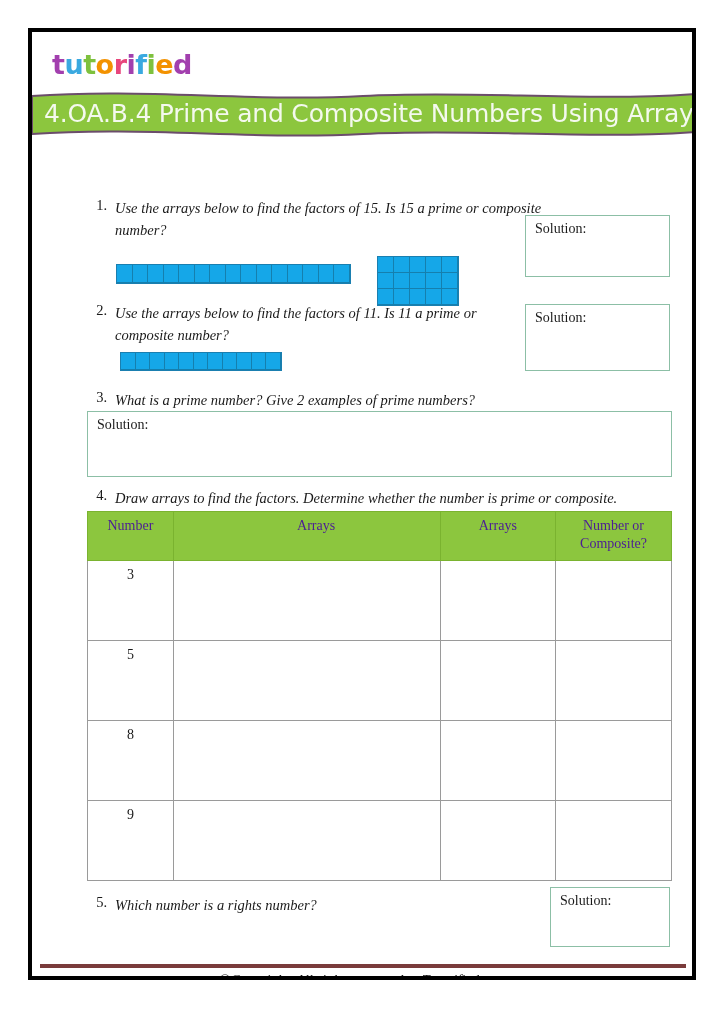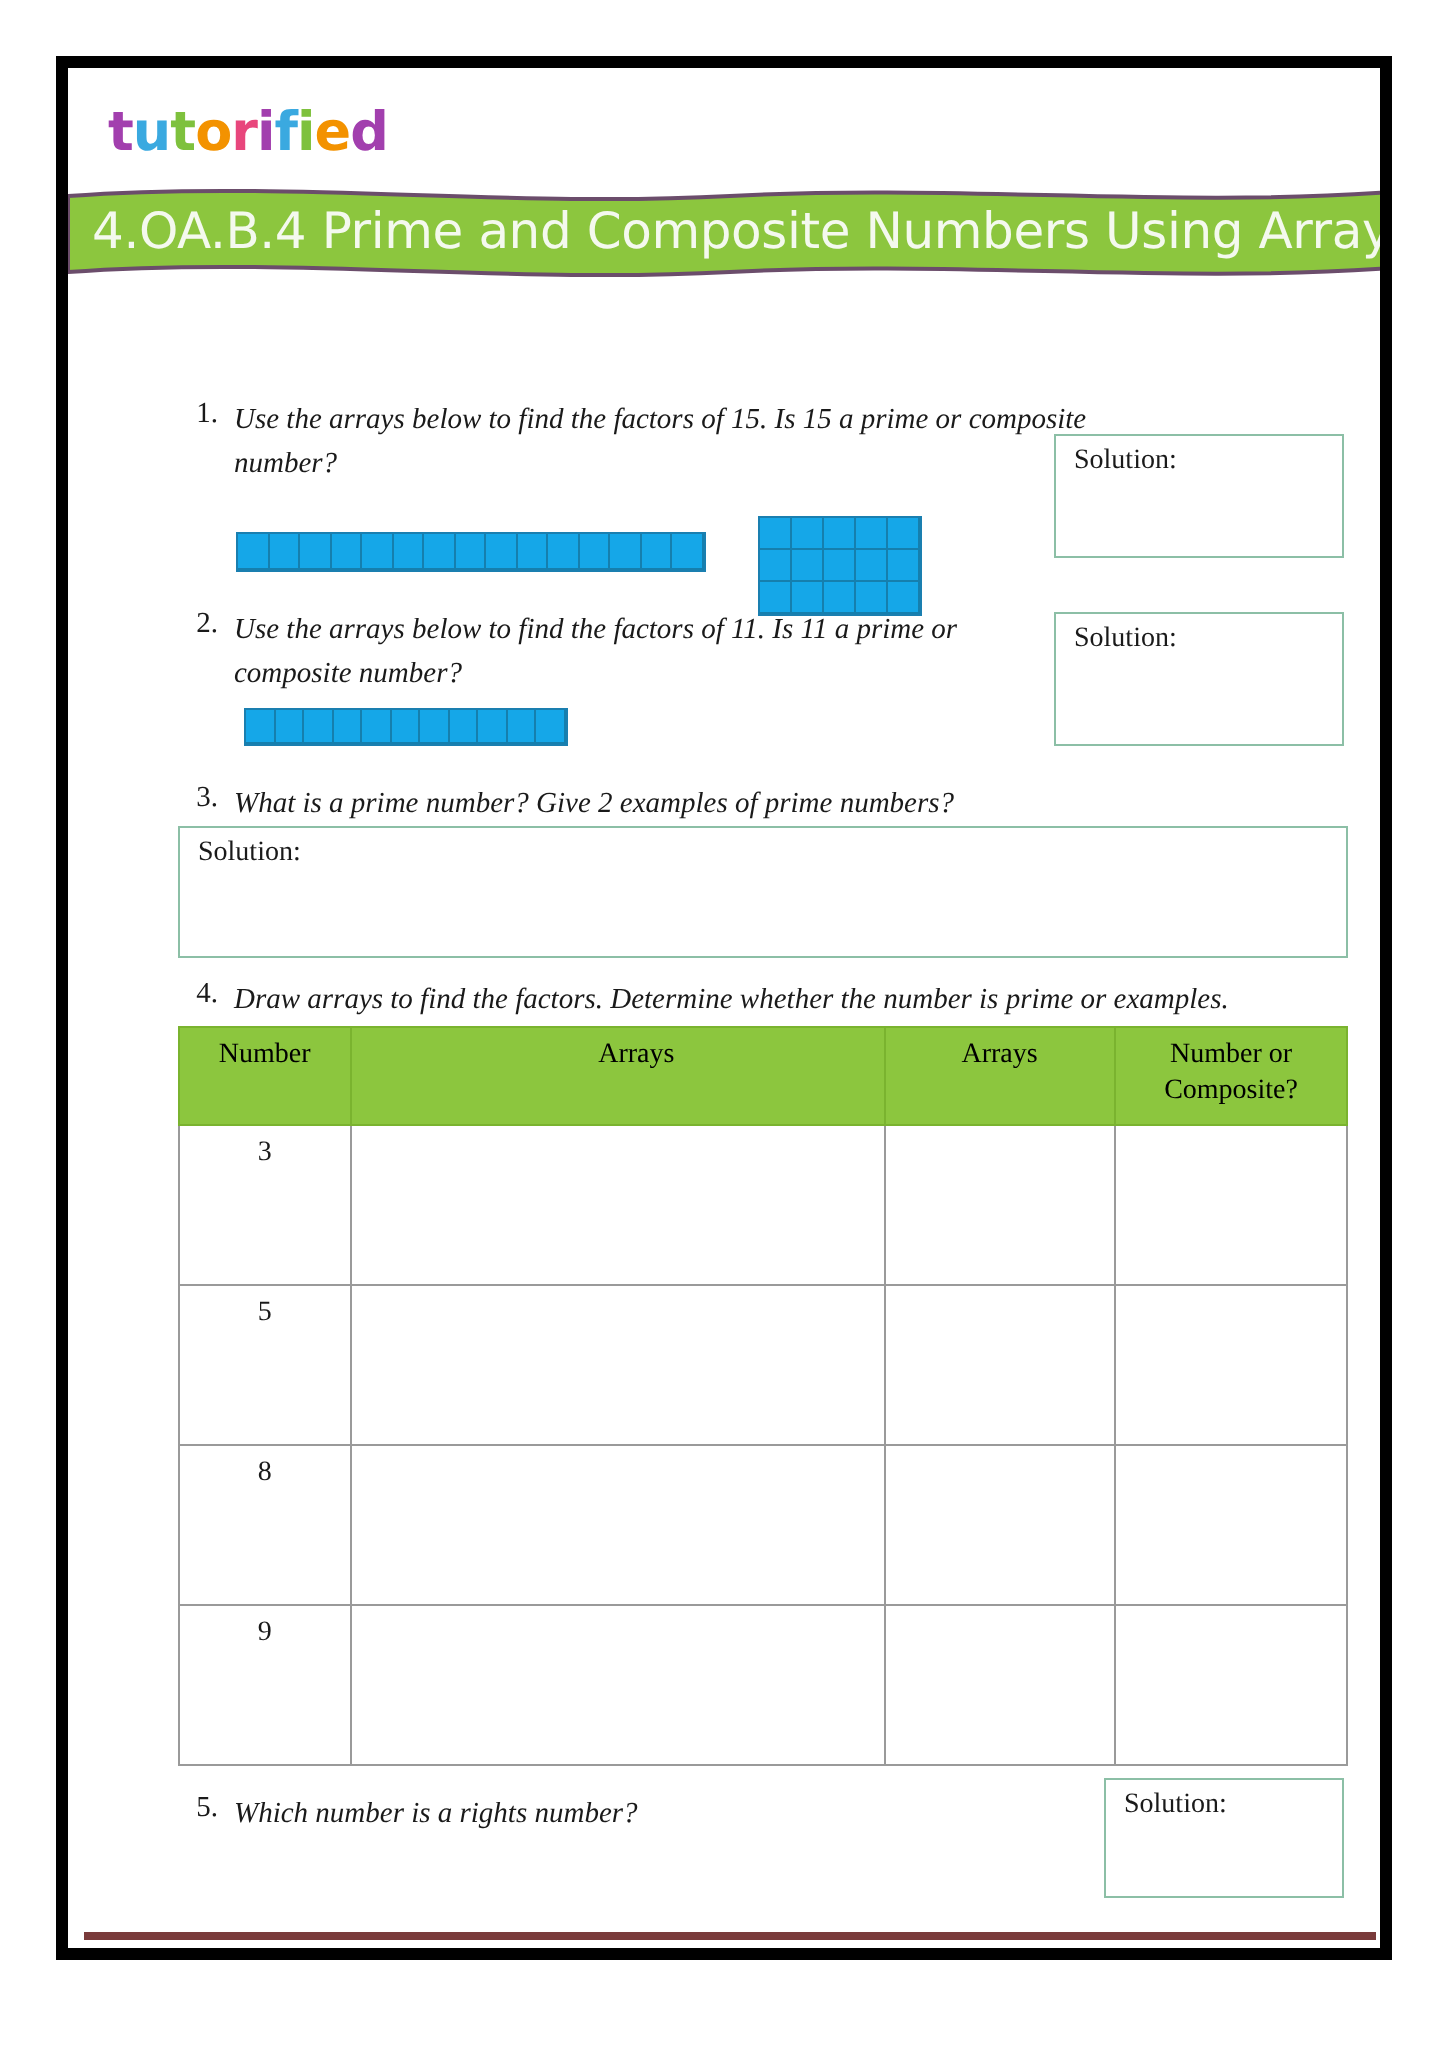--- a/index.html
+++ b/index.html
@@ -15,21 +15,21 @@
     overflow: hidden;
   }
 
   
   #page-frame {
     position: absolute;
     left: 28px;
     top: 28px;
     width: 668px;
     height: 952px;
-    border: 6px solid #15803d;
+    border: 4px solid #15803d;
     background: #ffffff;
     box-sizing: border-box;
   }
   #page-inner {
     position: absolute;
     left: 0; top: 0; right: 0; bottom: 0;
     background: #ffffff;
     overflow: hidden;
   }
 
@@ -149,21 +149,21 @@
     top: 479px;
     width: 585px;
     border-collapse: collapse;
     font-family: "Liberation Serif", serif;
   }
   #arrays-table th {
     background: #8cc63e;
     border: 1px solid #7ab32f;
     font-weight: normal;
     font-size: 14px;
-    color: #000000;
+    color: #4c1d95;
     height: 42px;
     vertical-align: top;
     padding-top: 5px;
     line-height: 18px;
   }
   #arrays-table td {
     border: 1px solid #9a9a9a;
     height: 72px;
     vertical-align: top;
     font-size: 14px;
@@ -300,21 +300,21 @@
       <span class="q-num">3.</span>
       <span class="q-text">What is a prime number? Give 2 examples of prime numbers?</span>
     </div>
 
     <div class="solution-box" style="left: 55px; top: 379px; width: 585px; height: 66px; border-color: rgb(140, 191, 166);">
       <span class="sol-label">Solution:</span>
     </div>
 
     <div class="q" style="left:55px; top:455px; width:600px;">
       <span class="q-num">4.</span>
-      <span class="q-text">Draw arrays to find the factors. Determine whether the number is prime or examples.</span>
+      <span class="q-text">Draw arrays to find the factors. Determine whether the number is prime or composite.</span>
     </div>
 
     <table id="arrays-table">
       <thead>
         <tr>
           <th class="col-number" style="background: rgb(140, 198, 62);">Number</th>
           <th class="col-arrays" style="background: rgb(140, 198, 62);">Arrays</th>
           <th class="col-factors" style="background: rgb(140, 198, 62);">Arrays</th>
           <th class="col-pc" style="background: rgb(140, 198, 62);">Number or Composite?</th>
         </tr>

